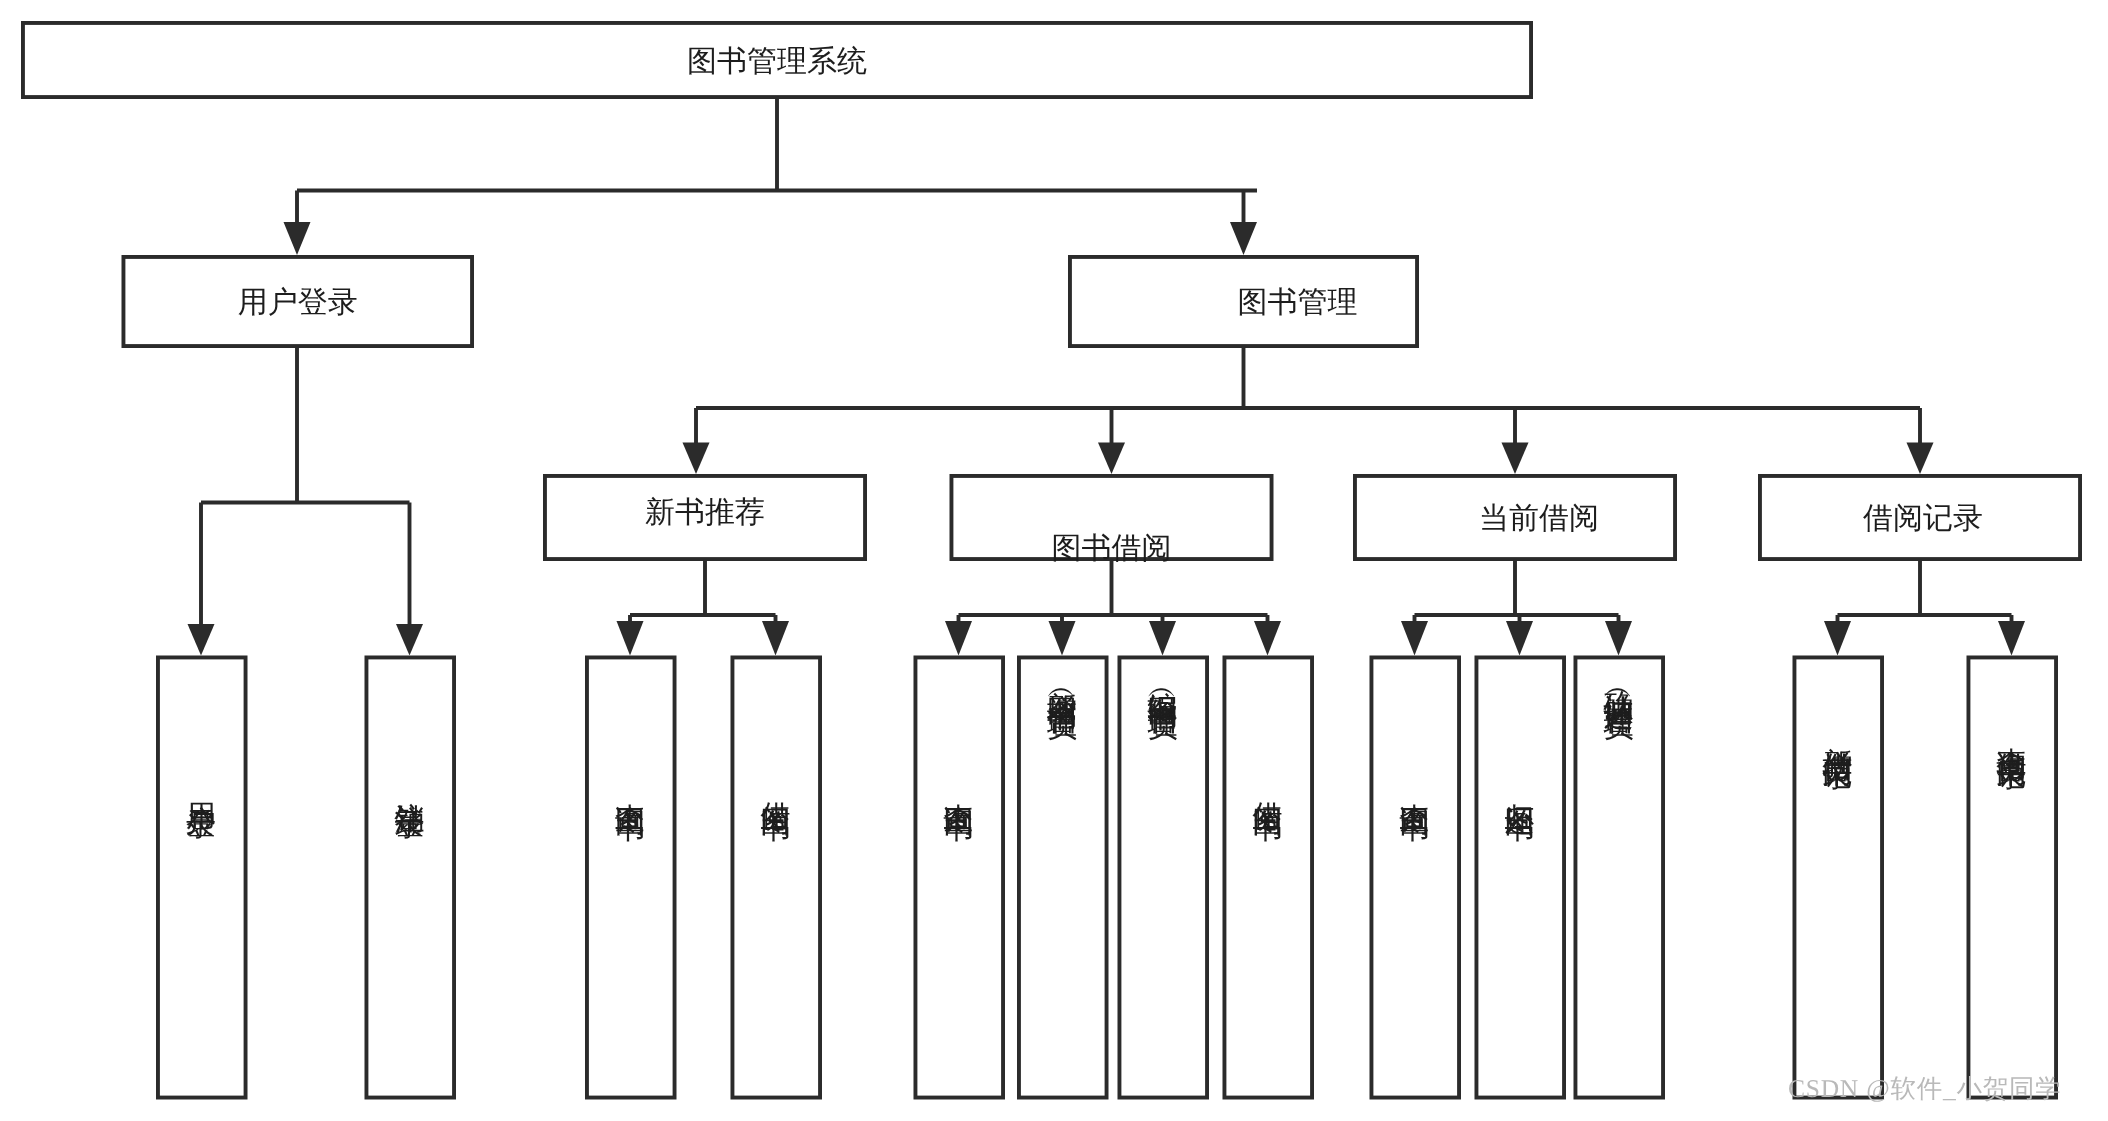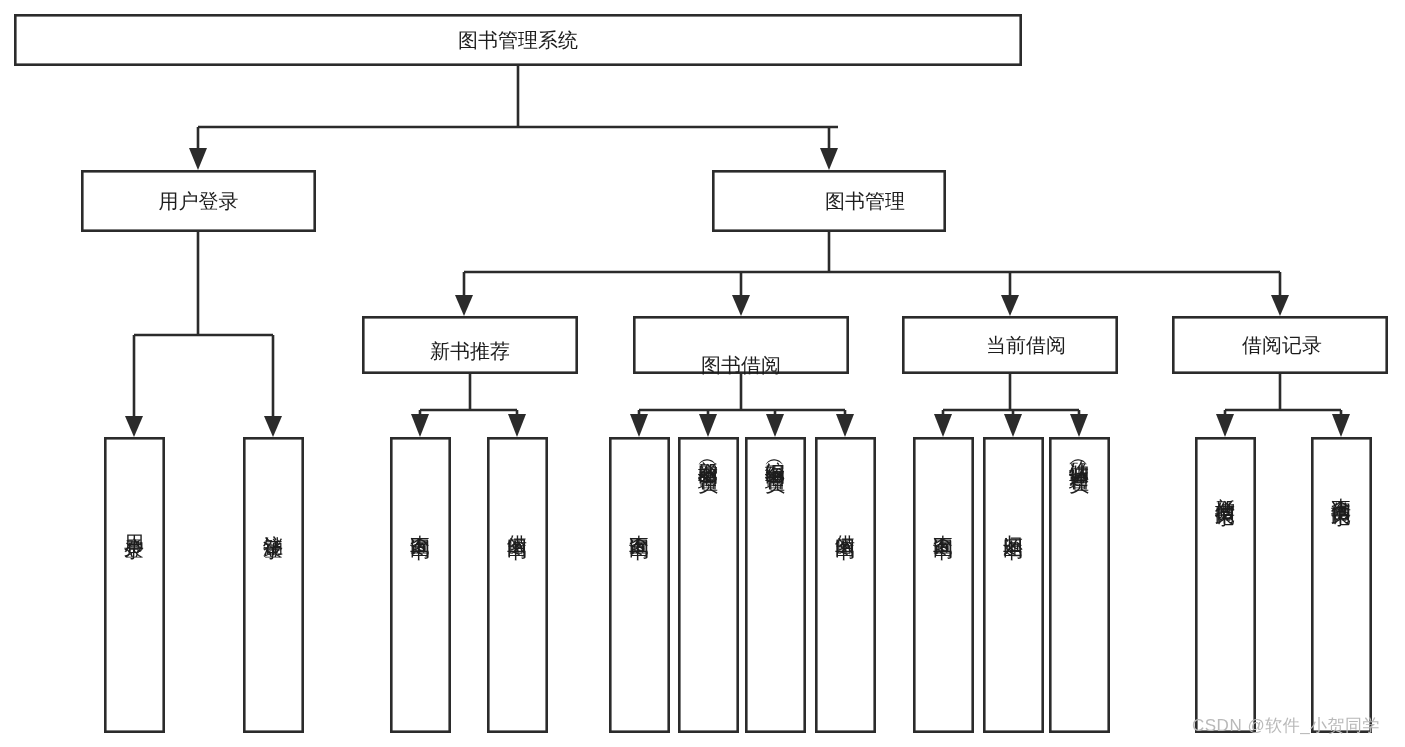--- a/index.html
+++ b/index.html
@@ -32,21 +32,21 @@
     text-orientation:upright;
     font-size:20px;color:#1d1d1d;
     letter-spacing:2px;
     line-height:1;
     font-family:"DejaVu Sans","Liberation Sans",sans-serif;
   }
   .watermark{
     position:absolute;
     font-size:17px;
     color:#b9b9b9;
-    font-family:Liberation Sans, sans-serif;
+    font-family:Liberation Serif, serif;
     white-space:nowrap;
     letter-spacing:0.5px;
   }
 </style>
 </head>
 <body>
 
 <div id="canvas">
 
   <svg class="diagram" viewBox="0 0 1405 747">
@@ -153,21 +153,21 @@
     <span class="h-label">图书管理系统</span>
   </div>
 
   <div class="node-h" style="left:81px;top:170px;width:235px;height:62px;">
     <span class="h-label">用户登录</span>
   </div>
   <div class="node-h" style="left:712px;top:170px;width:234px;height:62px;margin-left:36px;">
     <span class="h-label">图书管理</span>
   </div>
 
-  <div class="node-h" style="left:362px;top:322px;width:216px;height:58px;">
+  <div class="node-h" style="left:362px;top:312px;width:216px;height:58px;">
     <span class="h-label">新书推荐</span>
   </div>
   <div class="node-h" style="left:633px;top:316px;width:216px;height:58px;margin-top:20px;">
     <span class="h-label">图书借阅</span>
   </div>
   <div class="node-h" style="left:902px;top:316px;width:216px;height:58px;margin-left:16px;">
     <span class="h-label">当前借阅</span>
   </div>
   <div class="node-h" style="left:1172px;top:316px;width:220px;height:58px;">
     <span class="h-label">借阅记录</span>

